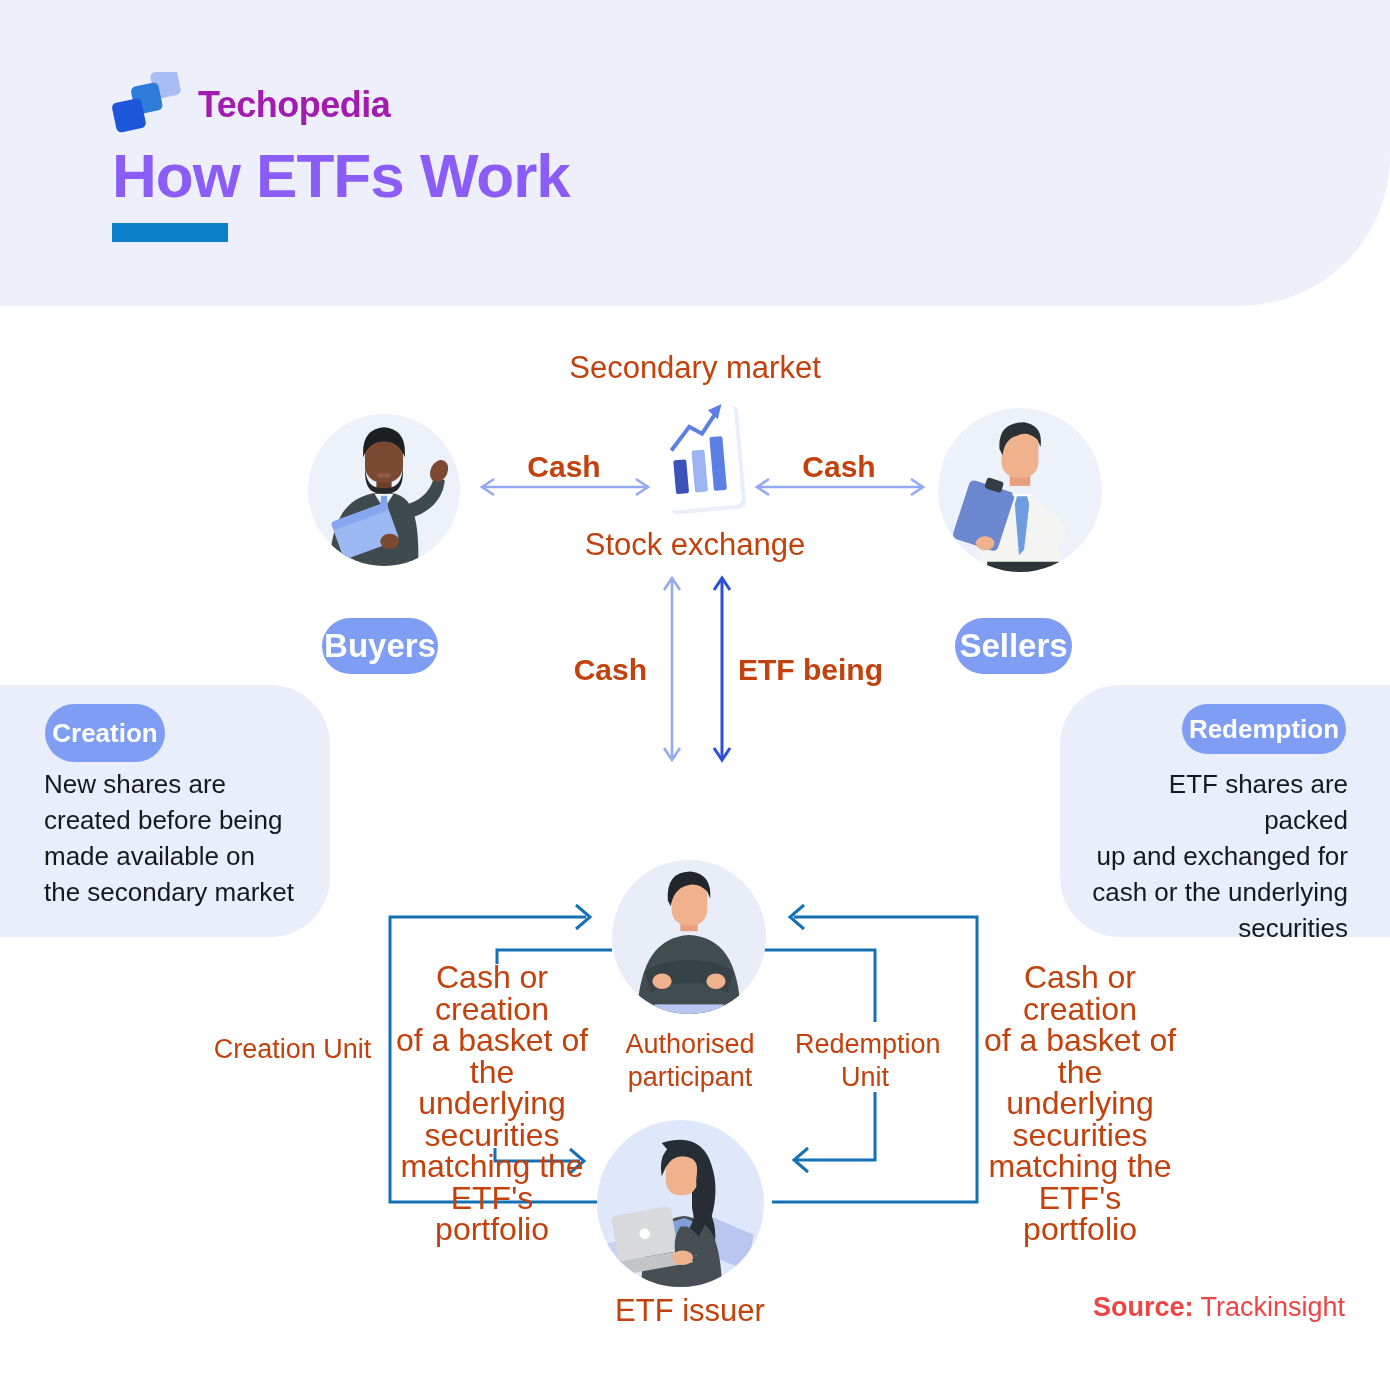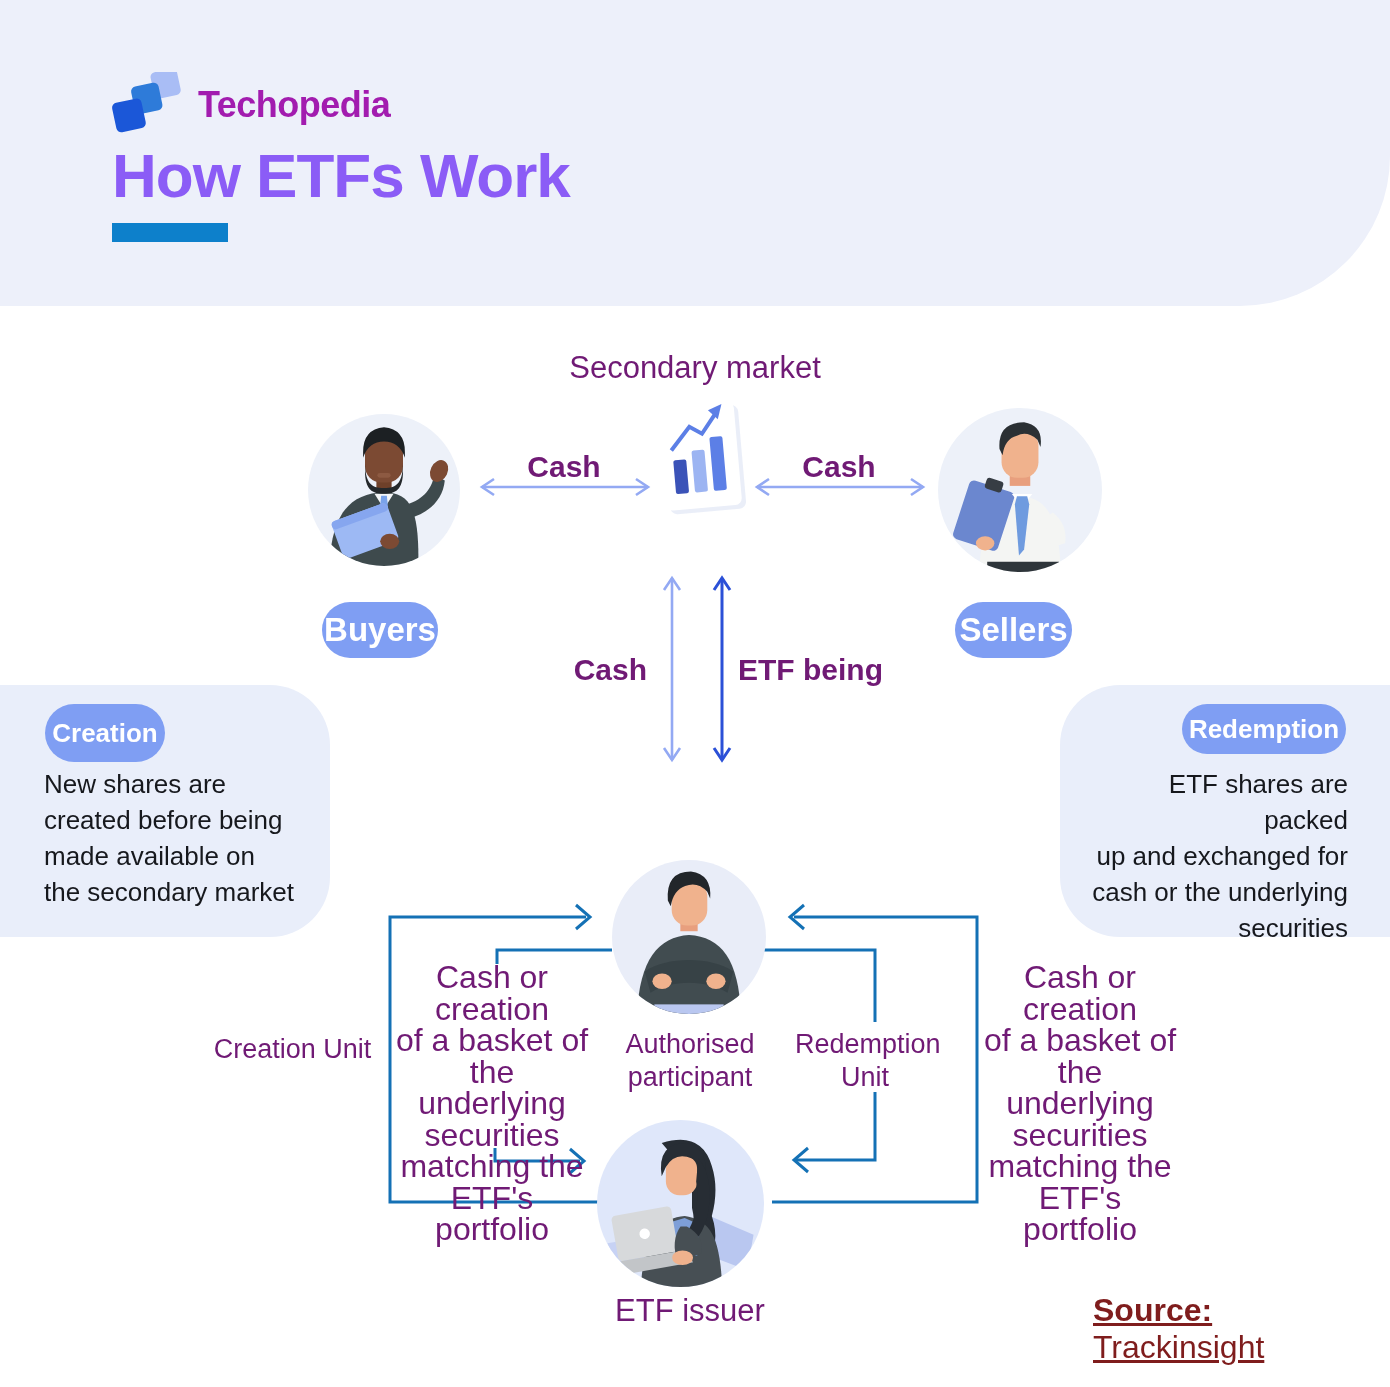--- a/index.html
+++ b/index.html
@@ -6,42 +6,42 @@
   body{font-family:"Liberation Sans", sans-serif;}
   #canvas{position:relative;width:1390px;height:1387px;background:#ffffff;overflow:hidden;}
 
   
   .header-bg{position:absolute;left:0;top:0;width:1390px;height:306px;background:#edf0fa;border-bottom-right-radius:150px;}
   .brand-text{position:absolute;left:198px;top:84px;font-size:36px;font-weight:bold;color:#a21caf;letter-spacing:-0.5px;}
   .page-title{position:absolute;left:112px;top:140px;font-size:62px;font-weight:bold;color:#8b5cf6;letter-spacing:-1px;}
   .title-underline{position:absolute;left:112px;top:223px;width:116px;height:19px;background:#0d80cb;}
 
   
-  .lbl{position:absolute;color:#701a75;}
+  .lbl{position:absolute;color:#c2410c;}
   .center{text-align:center;}
   .right{text-align:right;}
   .pre{white-space:pre-line;}
   .h-section{font-size:31px;}
   .flow-lbl{font-size:30px;font-weight:bold;}
   .small-lbl{font-size:32px;line-height:32px;}
 
   
   .pill{position:absolute;background:#7f9ef3;color:#ffffff;font-weight:bold;display:flex;align-items:center;justify-content:center;border-radius:999px;}
-  .pill-big{font-size:33px;}
+  .pill-big{font-size:33px;margin-top:16px;}
   .pill-small{font-size:26px;}
 
   
   .callout{position:absolute;background:#e9eefa;}
   .callout-left{left:0;top:685px;width:330px;height:252px;border-radius:0 60px 60px 0;}
   .callout-right{left:1060px;top:685px;width:330px;height:252px;border-radius:60px 0 0 60px;}
   .callout-text{font-size:26px;line-height:36px;color:#16181d;}
 
   .arrows-layer{position:absolute;left:0;top:0;pointer-events:none;}
   .illus{position:absolute;}
-  .source-line{position:absolute;left:1093px;top:1292px;font-size:32px;color:#7f1d1d;text-decoration:underline;}
+  .source-line{position:absolute;left:1093px;top:1292px;font-size:27px;color:#ef4444;}
   .source-line .b{font-weight:bold;}
 </style>
 </head>
 <body>
 
 <div id="canvas">
 
   <div class="header-bg"></div>
 
   <svg class="illus" style="left:108px;top:72px;" width="82" height="64" viewBox="0 0 82 64">
@@ -113,20 +113,21 @@
       <rect x="42" y="54" width="13" height="42" rx="2" fill="#9cb4f2"></rect>
       <rect x="61" y="42" width="13" height="54" rx="2" fill="#5c7fe6"></rect>
       <path d="M22 52 L42 30 L54 38 L70 18" stroke="#5c7fe6" stroke-width="4" fill="none"></path>
       <path d="M76 10 L62 15 L71 25 Z" fill="#5c7fe6"></path>
     </g>
   </svg>
 
   <div class="lbl flow-lbl center" style="left:514px;top:450px;width:100px;">Cash</div>
   <div class="lbl flow-lbl center" style="left:789px;top:450px;width:100px;">Cash</div>
 
+  <div class="lbl h-section center" style="left:495px;top:527px;width:400px;">Stock exchange</div>
 
   <svg class="illus" style="left:308px;top:410px;" width="152" height="160" viewBox="0 0 160 168">
     <defs>
         <clipPath id="clipBuyer">
           <circle cx="80" cy="84" r="80"></circle>
         </clipPath>
       </defs>
     <circle cx="80" cy="84" r="80" fill="#edf1f9"></circle>
     <g clip-path="url(#clipBuyer)">
       <path d="M100 100 C120 96 130 84 133 68 L144 74 C142 94 128 108 106 114 Z" fill="#3e4a4d"></path>

